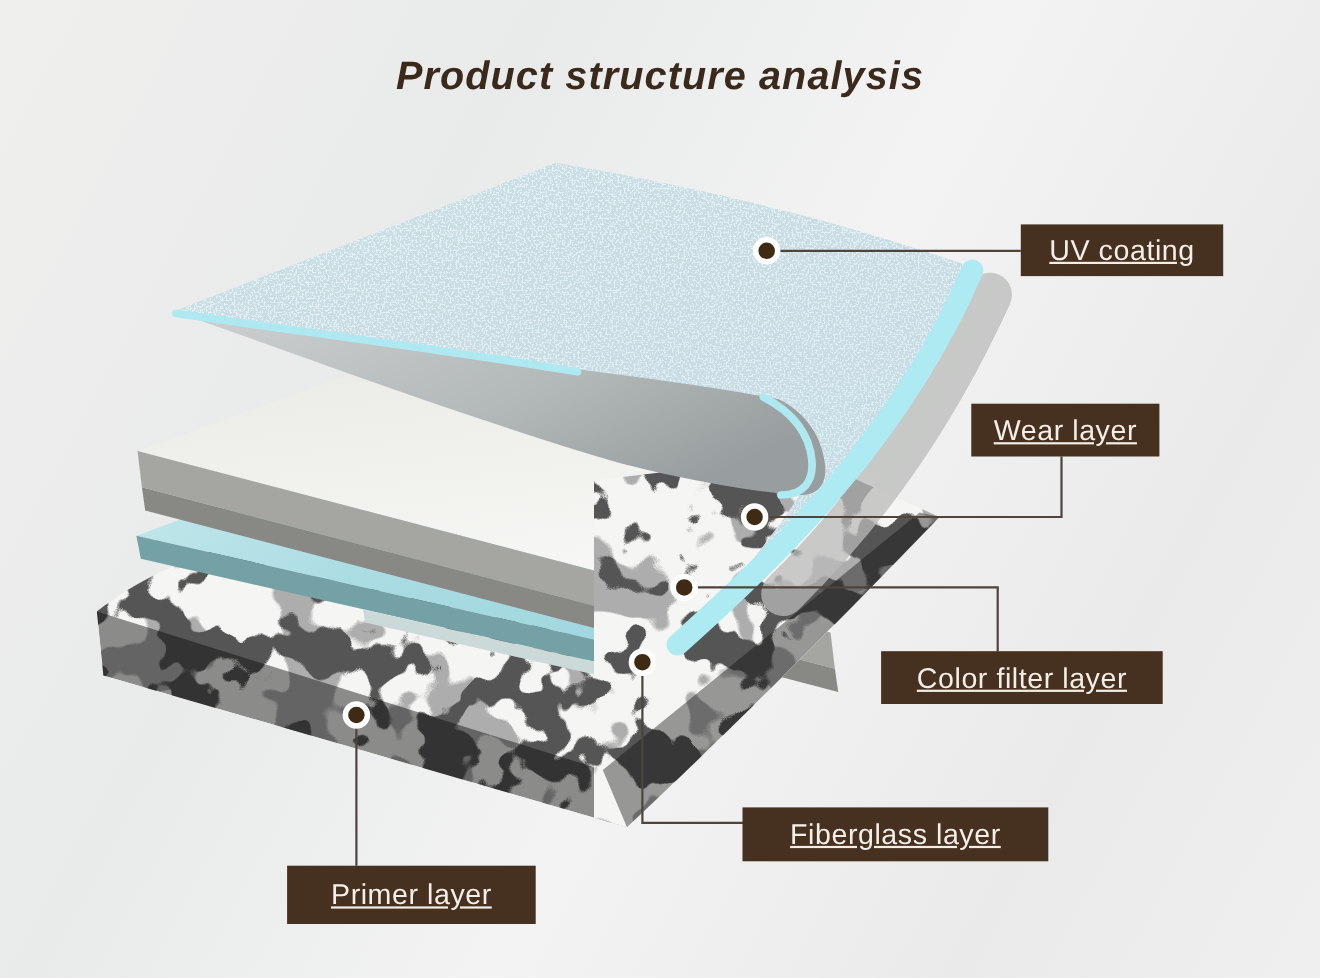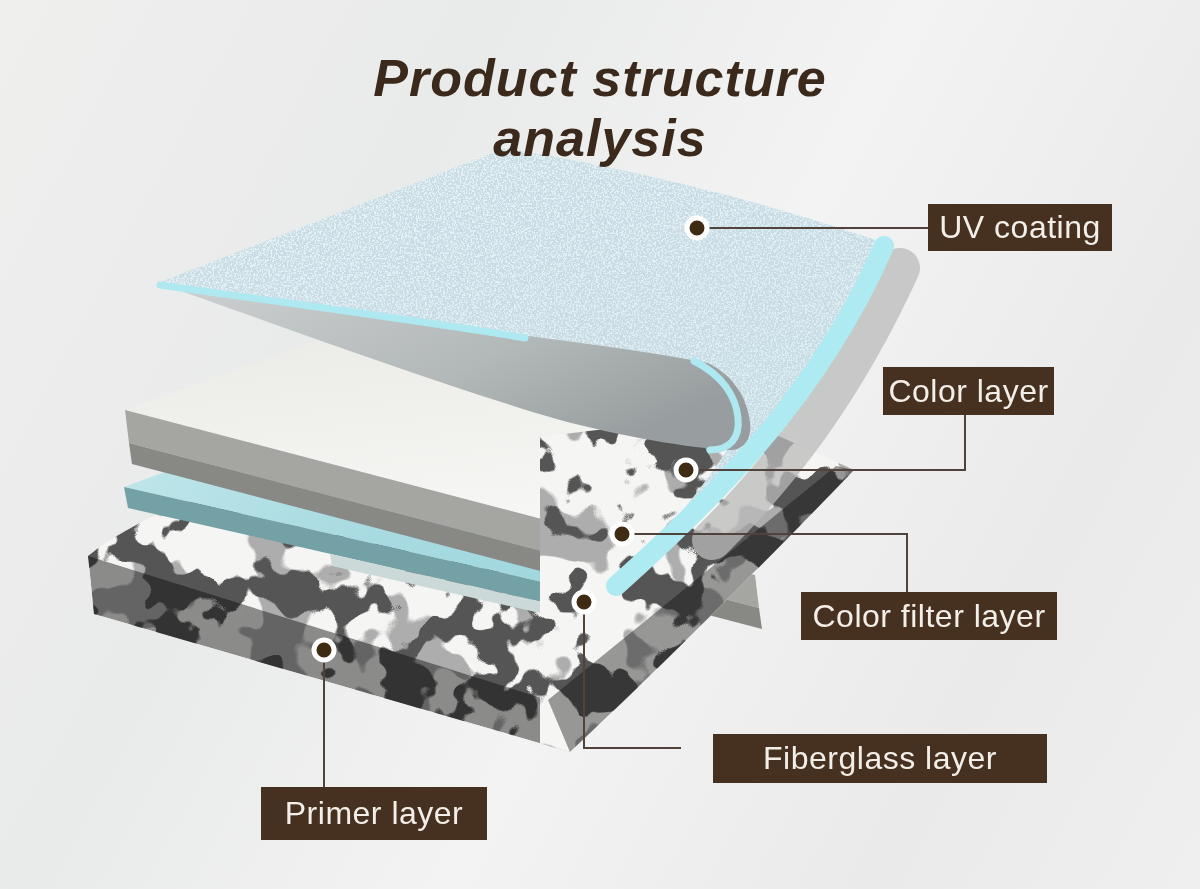--- a/index.html
+++ b/index.html
@@ -6,37 +6,38 @@
   .stage{
     position:relative;
     width:1200px;height:889px;
     overflow:hidden;
     background:linear-gradient(118deg,#efefee 0%,#e9eaea 30%,#f2f3f2 55%,#e9eae9 80%,#eeefee 100%);
     font-family:"Liberation Sans","DejaVu Sans",sans-serif;
   }
   .title{
     position:absolute;left:300px;top:48px;width:600px;
     text-align:center;
-    font-size:52px;font-weight:bold;font-style:italic;
+    font-size:36px;font-weight:bold;font-style:italic;
     letter-spacing:1px;
     color:#3b2a1c;
   }
   .callout{
     position:absolute;
     background:#46301f;
     color:#f3efe8;
     display:flex;align-items:center;justify-content:center;
-    font-size:32px;
+    font-size:26px;
     letter-spacing:0.5px;
     white-space:nowrap;
+    text-decoration:underline;
   }
   .callout.uv    {left:928px;top:204px;width:184px;height:47px;}
   .callout.wear  {left:883px;top:367px;width:171px;height:48px;}
   .callout.color {left:801px;top:592px;width:256px;height:48px;}
-  .callout.fiber {left:713px;top:734px;width:334px;height:49px;}
+  .callout.fiber {left:675px;top:734px;width:278px;height:49px;}
   .callout.primer{left:261px;top:787px;width:226px;height:53px;}
   svg.scene{position:absolute;left:0;top:0;}
 </style>
 </head>
 <body>
 
 <div class="stage">
 
   <svg class="scene" width="1200" height="889" viewBox="0 0 1200 889">
     <defs>
@@ -158,17 +159,17 @@
       <circle cx="686" cy="470" r="10"></circle>
       <circle cx="622" cy="534" r="10"></circle>
       <circle cx="584" cy="602" r="10"></circle>
       <circle cx="324" cy="650" r="10"></circle>
     </g>
   </svg>
 
   <div class="title">Product structure analysis</div>
 
   <div class="callout uv">UV coating</div>
-  <div class="callout wear">Color layer</div>
+  <div class="callout wear">Wear layer</div>
   <div class="callout color">Color filter layer</div>
   <div class="callout fiber">Fiberglass layer</div>
   <div class="callout primer">Primer layer</div>
 </div>
 
 </body></html>

